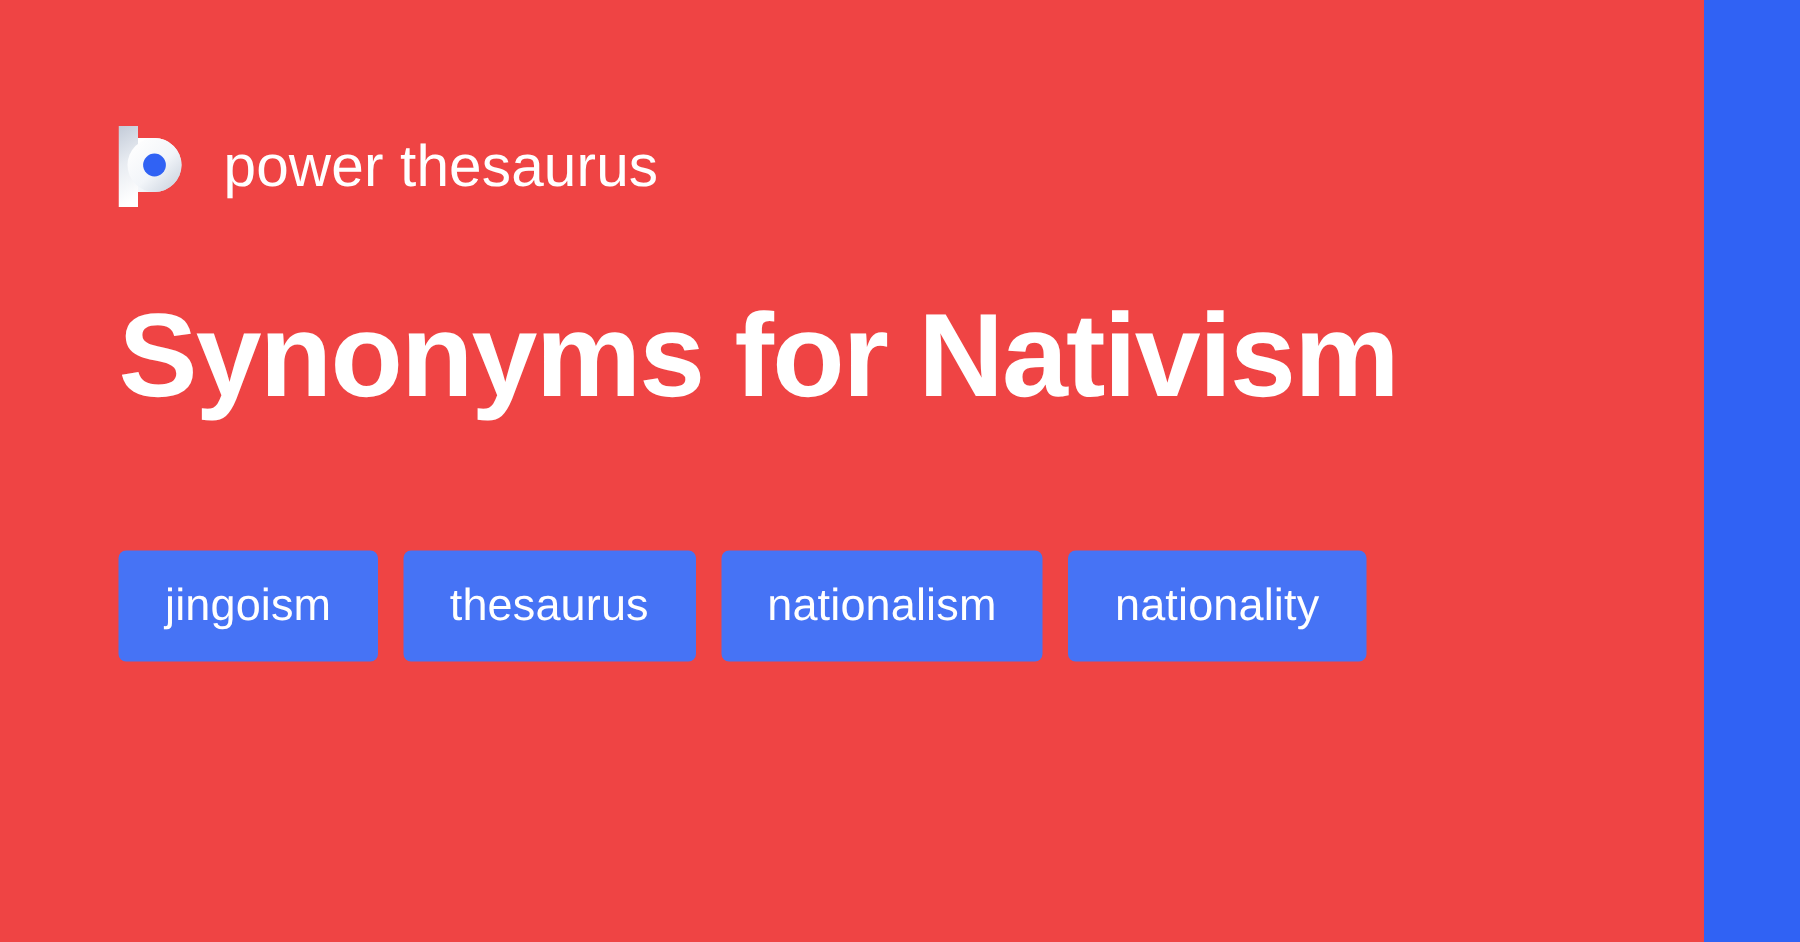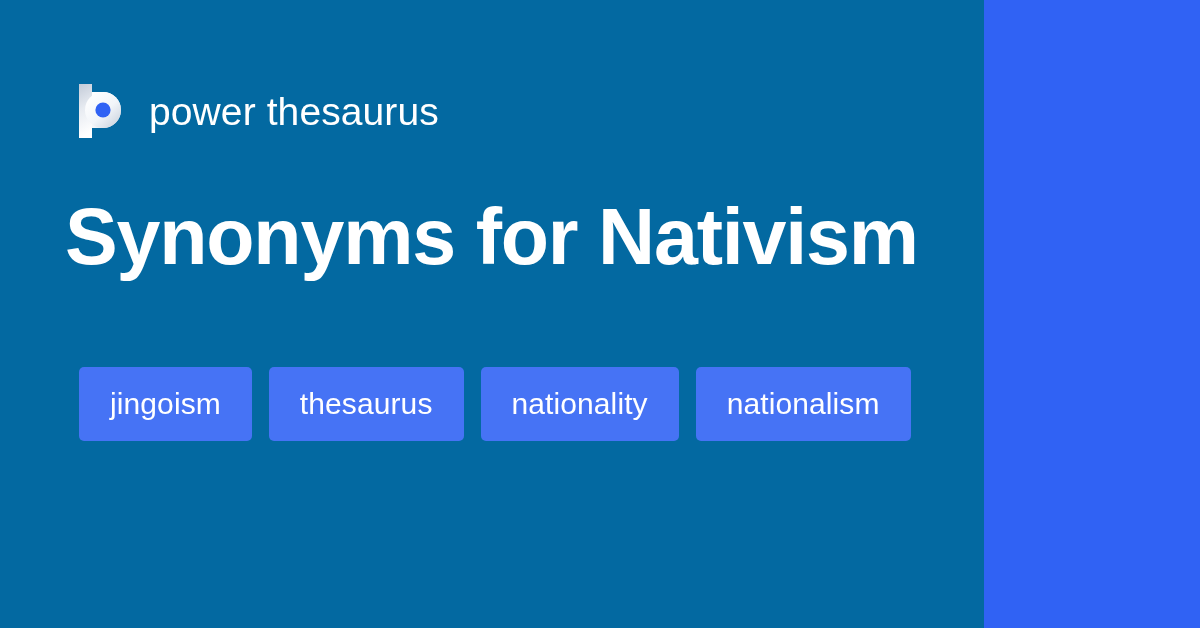--- a/index.html
+++ b/index.html
@@ -11,23 +11,23 @@
   }
 
   body {
     background: #3062f4;
     font-family: "Liberation Sans", sans-serif;
     -webkit-font-smoothing: antialiased;
   }
 
   .page {
     position: relative;
-    width: 984px;
+    width: 1136px;
     height: 628px;
-    background: #0369a1;
+    background: #ef4444;
   }
 
   
   .brand {
     position: absolute;
     left: 79px;
     top: 84px;
     display: flex;
     align-items: center;
     gap: 20px;
@@ -45,21 +45,21 @@
     font-weight: 400;
     color: #ffffff;
     letter-spacing: 0.1px;
     line-height: 1;
     white-space: nowrap;
   }
 
   
   .headline {
     position: absolute;
-    left: 65px;
+    left: 79px;
     top: 196px;
     font-size: 79px;
     font-weight: 700;
     color: #ffffff;
     line-height: 1.05;
     letter-spacing: -1.2px;
     white-space: nowrap;
   }
 
   
@@ -118,17 +118,17 @@
       <circle cx="24" cy="26" r="7.6" fill="#3062f4"></circle>
     </svg>
     <span class="brand-name">power thesaurus</span>
   </div>
 
   <h1 class="headline">Synonyms for Nativism</h1>
 
   <div class="tag-cloud">
     <span class="tag">jingoism</span>
     <span class="tag">thesaurus</span>
+    <span class="tag">nationalism</span>
     <span class="tag">nationality</span>
-    <span class="tag">nationalism</span>
   </div>
 
 </div>
 
 </body></html>

